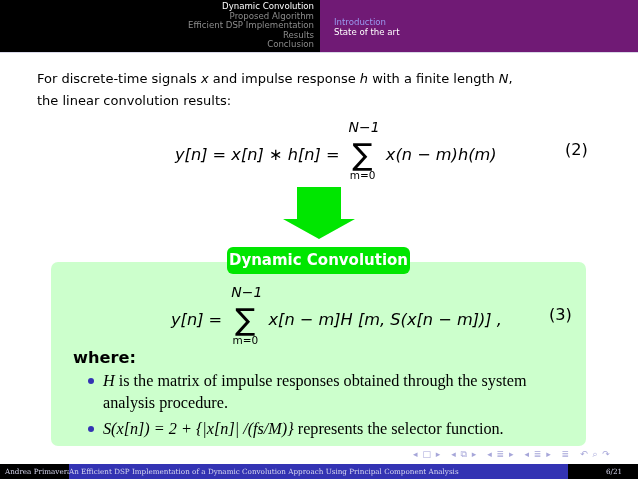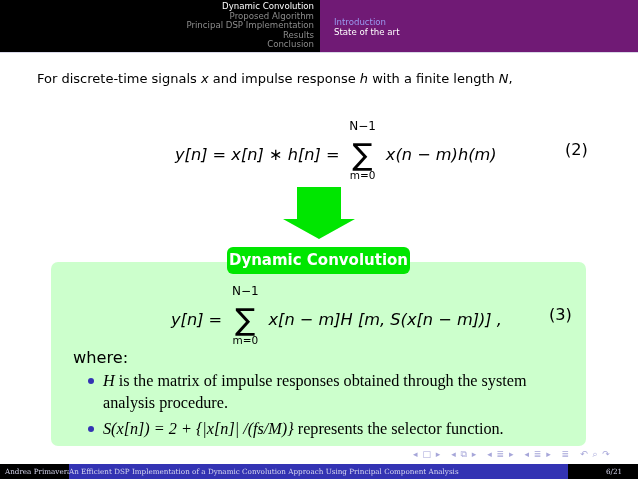--- a/index.html
+++ b/index.html
@@ -42,41 +42,41 @@
   .intro i { font-family: "DejaVu Sans", sans-serif; font-style: italic; }
 
   .math { font-family: "DejaVu Sans", sans-serif; font-size: 16.2px; color: #000; white-space: nowrap; }
   .math i { font-style: italic; }
   .eq1 { position: absolute; left: 175px; top: 140px; }
   .sum {
     display: inline-block; position: relative; width: 34px; text-align: center;
     vertical-align: middle; margin: 0 1px;
   }
   .sum .sigma { font-size: 30px; line-height: 30px; display: block; }
-  .sum .sup { position: absolute; top: -21px; left: 0; width: 34px; font-size: 12px; text-align: center; }
+  .sum .sup { position: absolute; top: -21px; left: 0; width: 34px; font-size: 14px; text-align: right; font-style: italic; }
   .sum .sub { position: absolute; top: 29px; left: 0; width: 34px; font-size: 10.5px; text-align: center; }
   .eqnum { position: absolute; font-size: 16.2px; font-family: "DejaVu Sans", sans-serif; }
   .eqnum1 { left: 565px; top: 140px; }
 
   
   .arrow { position: absolute; left: 281px; top: 187px; width: 76px; height: 53px; }
 
   
   .block {
     position: absolute; left: 51px; top: 262px; width: 535px; height: 184px;
     background: #ccffcc; border-radius: 7px;
   }
   .block-title {
     position: absolute; left: 227px; top: 247px; width: 183px; height: 27px;
     background: #00e600; border-radius: 6px;
     color: #ffffff; font-size: 15px; font-weight: bold; text-align: center; line-height: 27px;
   }
   .eq3 { position: absolute; left: 171px; top: 305px; }
   .eqnum3 { left: 549px; top: 305px; }
-  .where { position: absolute; left: 73px; top: 348px; font-size: 16.2px; }
+  .where { position: absolute; left: 73px; top: 348px; font-size: 16.2px; font-weight: bold; }
   .bullets { position: absolute; left: 88px; top: 370px; width: 480px; font-size: 16.2px; line-height: 22px; }
   .bul { position: relative; padding-left: 15px; margin-bottom: 4px; font-family: Liberation Serif, serif; }
   .bul .dot {
     position: absolute; left: 0; top: 8px; width: 6px; height: 6px; border-radius: 50%;
     background: #3333b3;
   }
   .bul i { font-style: italic; }
 
   
   .navsyms {
@@ -97,35 +97,36 @@
   .ftr-mid .ftr-text { }
   .ftr-right .ftr-text { text-align: center; }
 </style>
 </head>
 <body>
 
 <div class="hdr-left">
   <div class="sec-list">
     <div class="sec-item active">Dynamic Convolution</div>
     <div class="sec-item">Proposed Algorithm</div>
-    <div class="sec-item">Principal DSP Implementation</div>
+    <div class="sec-item">Efficient DSP Implementation</div>
     <div class="sec-item">Results</div>
     <div class="sec-item">Conclusion</div>
   </div>
 </div>
 <div class="hdr-right">
   <div class="sub-list">
     <div class="sub-item">Introduction</div>
     <div class="sub-item active">State of the art</div>
   </div>
 </div>
 <div class="hdr-line"></div>
 
 <div class="intro">
   <span>For discrete-time signals </span><i>x</i><span> and impulse response </span><i>h</i><span> with a finite length </span><i>N</i><span>,</span><br>
+  <span>the linear convolution results:</span>
 </div>
 
 <div class="math eq1">
   <i>y[n] = x[n] ∗ h[n] =</i>
   <span class="sum">
     <span class="sup">N−1</span>
     <span class="sigma">∑</span>
     <span class="sub">m=0</span>
   </span>
   <i>x(n − m)h(m)</i>

